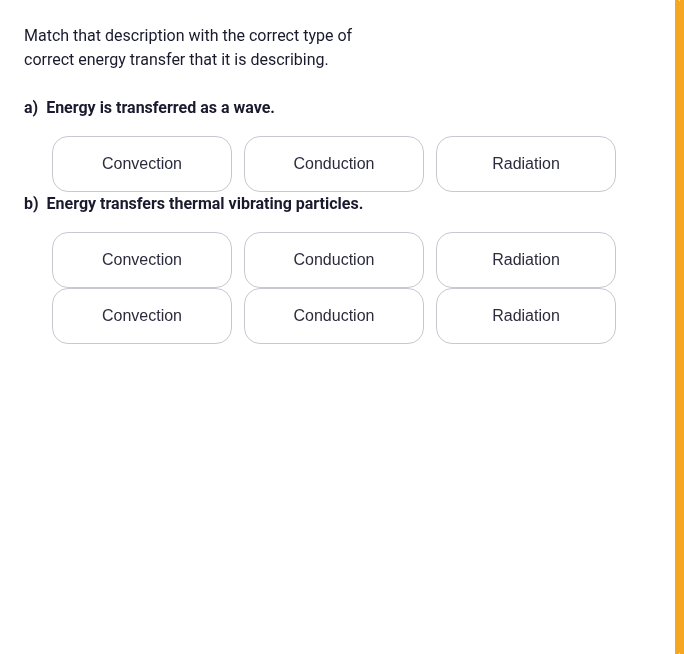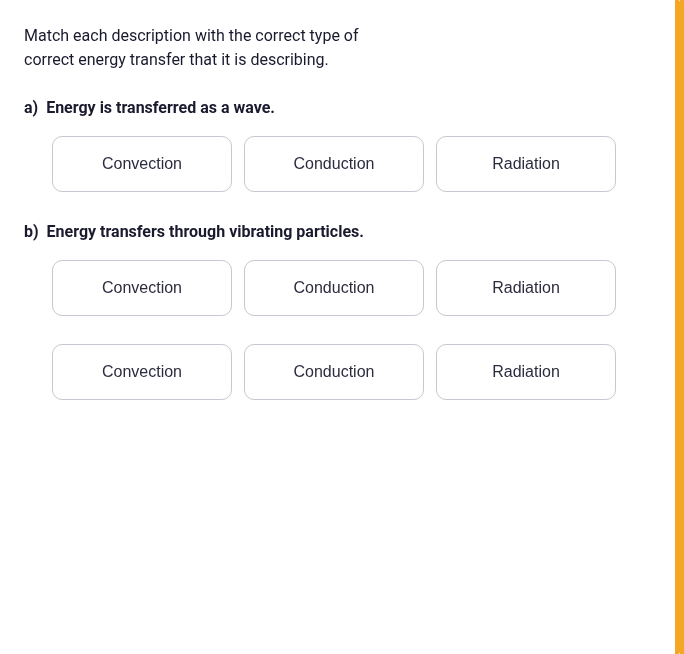--- a/index.html
+++ b/index.html
@@ -26,21 +26,20 @@
     }
 
     .instructions {
       font-size: 16px;
       color: #1a1a2e;
       line-height: 1.5;
       margin-bottom: 24px;
     }
 
     .question-block {
-      margin-bottom: 28px;
     }
 
     .question-label {
       font-size: 16px;
       font-weight: 700;
       color: #1a1a2e;
       margin-bottom: 16px;
       line-height: 1.5;
     }
 
@@ -50,21 +49,21 @@
 
     .options-row {
       display: flex;
       flex-direction: row;
       gap: 12px;
       margin-left: 28px;
     }
 
     .option-btn {
       border: 1.5px solid #c8c8d0;
-      border-radius: 10px;
+      border-radius: 16px;
       background: #fff;
       padding: 18px 0;
       min-width: 155px;
       flex: 1;
       max-width: 180px;
       font-size: 16px;
       color: #2c2c3e;
       cursor: pointer;
       text-align: center;
       display: flex;
@@ -83,38 +82,38 @@
       border-radius: 0 2px 2px 0;
     }
   </style>
 </head>
 <body>
 
 <div class="page-container">
   <div class="accent-bar"></div>
 
   <p class="instructions">
-    <span>Match each description with the correct type of</span><br>
+    <span>Match that description with the correct type of</span><br>
     <span>correct energy transfer that it is describing.</span>
   </p>
 
   <div class="question-block">
     <p class="question-label">
       <span class="q-letter">a)</span>&nbsp;&nbsp;<span>Energy is transferred as a wave.</span>
     </p>
     <div class="options-row">
       <button class="option-btn">Convection</button>
       <button class="option-btn">Conduction</button>
       <button class="option-btn">Radiation</button>
     </div>
   </div>
 
   <div class="question-block">
     <p class="question-label">
-      <span class="q-letter">b)</span>&nbsp;&nbsp;<span>Energy transfers through vibrating particles.</span>
+      <span class="q-letter">b)</span>&nbsp;&nbsp;<span>Energy transfers thermal vibrating particles.</span>
     </p>
     <div class="options-row">
       <button class="option-btn">Convection</button>
       <button class="option-btn">Conduction</button>
       <button class="option-btn">Radiation</button>
     </div>
   </div>
 
   <div class="question-block">
     <div class="options-row">

